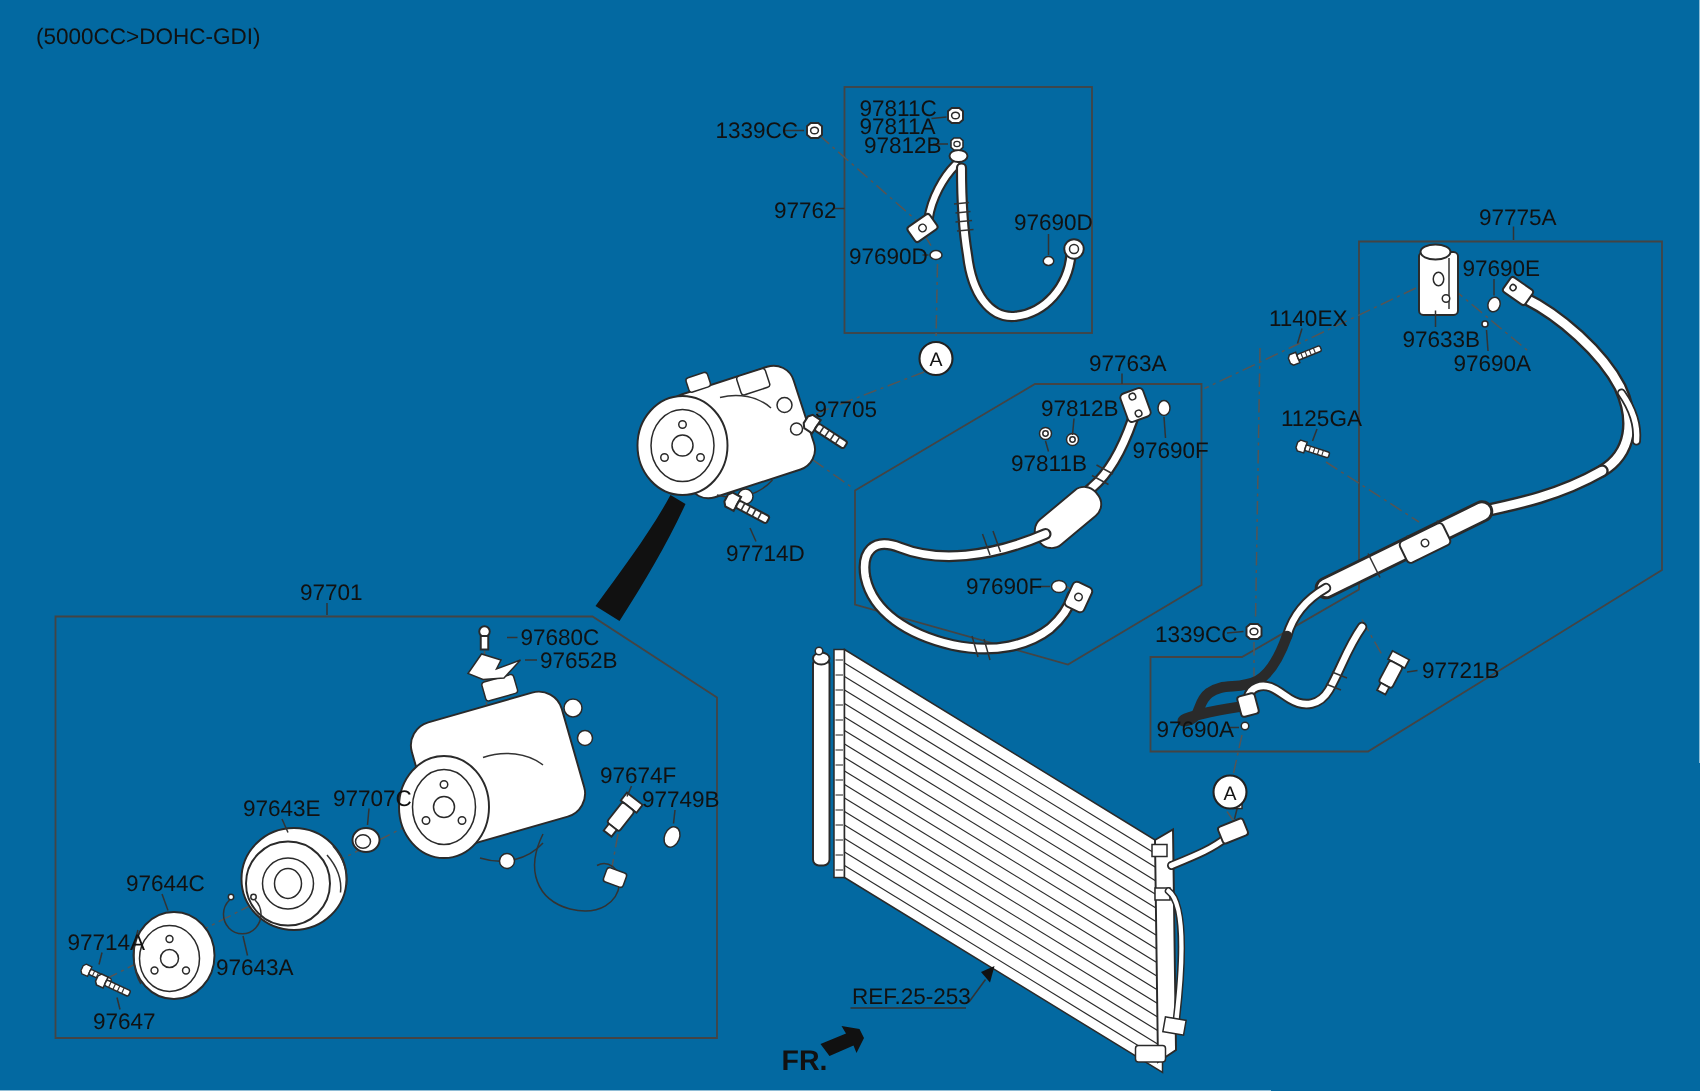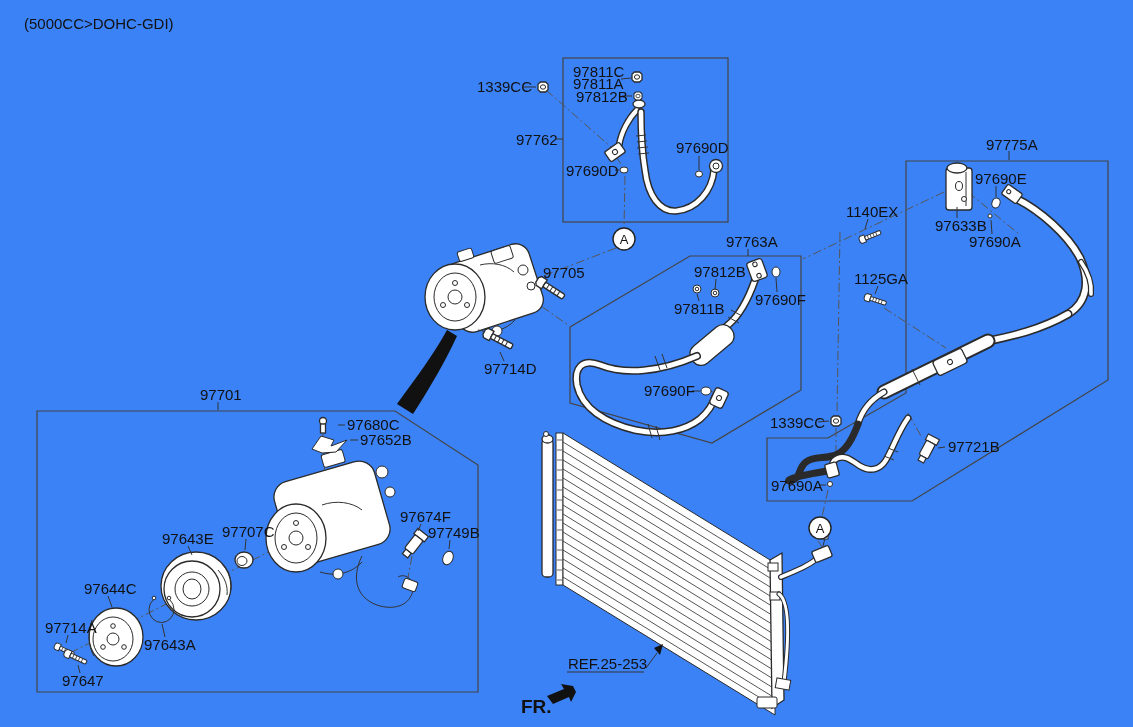--- a/index.html
+++ b/index.html
@@ -1,16 +1,16 @@
 <!DOCTYPE html>
 <html><head>
 <meta charset="utf-8">
 <style>
   html,body{margin:0;padding:0;background:#ffffff;}
-  .stage{position:relative;width:1133px;height:727px;background:#3b82f6;overflow:hidden;
+  .stage{position:relative;width:1133px;height:727px;background:#0369a1;overflow:hidden;
          font-family:"Liberation Sans",sans-serif;}
   svg{position:absolute;left:0;top:0;}
   .lbl{font:15px "Liberation Sans",sans-serif;fill:#111;}
   .lblb{font:bold 19px "Liberation Sans",sans-serif;fill:#111;}
   .mk{font:13px "Liberation Sans",sans-serif;fill:#111;}
   .box{fill:none;stroke:#444;stroke-width:1.2;}
   .ln{fill:none;stroke:#333;stroke-width:1;}
   .ld{fill:none;stroke:#333;stroke-width:1;}
   .dd{fill:none;stroke:#555;stroke-width:1;stroke-dasharray:9 3 2 3;}
   .tO{fill:none;stroke:#2a2a2a;stroke-linecap:round;}

